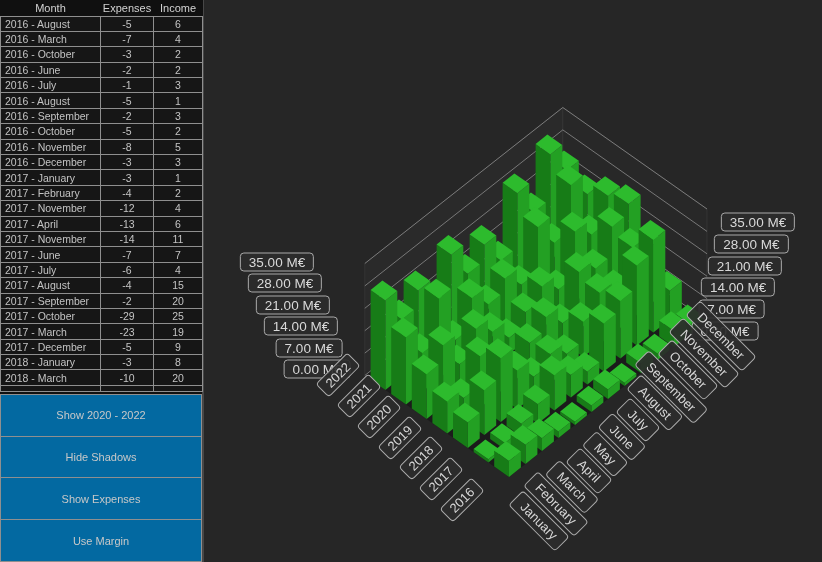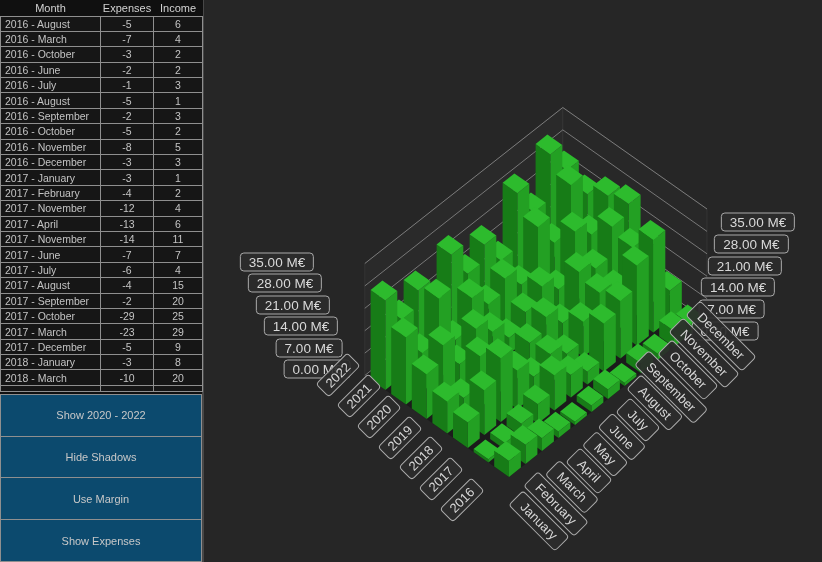--- a/index.html
+++ b/index.html
@@ -25,21 +25,21 @@
     padding:0 4px;white-space:nowrap;overflow:hidden;
   }
   table.data-table td.num{text-align:center;}
   table.data-table tr.selected td{
     background:var(--sel-bg,#ababab);color:var(--sel-text,#222222);
   }
   table.data-table tr.spacer td{height:6px;}
   col.c-month{width:100px;} col.c-exp{width:53px;} col.c-inc{width:49px;}
   .btn-stack{margin-top:2px;display:flex;flex-direction:column;flex:1;}
   .panel-btn{
-    flex:1;width:100%;background:#0c4a6e;color:#c8c8c8;font-size:11px;
+    flex:1;width:100%;background:#0369a1;color:#c8c8c8;font-size:11px;
     font-family:"Liberation Sans",sans-serif;
     border:1px solid var(--border,#8f8f8f);margin-top:-1px;cursor:pointer;
   }
   .panel-btn:first-child{margin-top:0;}
   
   .chart-area{position:relative;flex:1;height:562px;background:var(--bg,#262626);overflow:hidden;}
   .chart-area svg{position:absolute;left:0;top:0;}
   #labels{position:absolute;left:0;top:0;width:100%;height:100%;pointer-events:none;}
   .axis-label{
     position:absolute;transform:translate(-50%,-50%);
@@ -166,21 +166,21 @@
             <td class="num">20</td>
           </tr>
           <tr class="">
             <td>2017 - October</td>
             <td class="num">-29</td>
             <td class="num">25</td>
           </tr>
           <tr class="">
             <td>2017 - March</td>
             <td class="num">-23</td>
-            <td class="num">29</td>
+            <td class="num">19</td>
           </tr>
           <tr class="">
             <td>2017 - December</td>
             <td class="num">-5</td>
             <td class="num">9</td>
           </tr>
           <tr class="">
             <td>2018 - January</td>
             <td class="num">-3</td>
             <td class="num">8</td>
@@ -193,22 +193,22 @@
           <tr class="spacer">
             <td></td>
             <td></td>
             <td></td>
           </tr>
         </tbody>
     </table>
     <div class="btn-stack">
       <button class="panel-btn">Show 2020 - 2022</button>
       <button class="panel-btn">Hide Shadows</button>
+      <button class="panel-btn">Show Expenses</button>
       <button class="panel-btn">Use Margin</button>
-      <button class="panel-btn">Show Expenses</button>
     </div>
   </aside>
 
   <main class="chart-area">
     <svg id="chart-svg" width="618" height="562" viewBox="0 0 618 562">
         <polygon points="148.8,375.5 346.8,219.5 346.8,107.5 148.8,263.5" fill="#2a2a2a" stroke="#383838" stroke-width="0.8"></polygon>
         <polygon points="346.8,219.5 491.0,321.0 491.0,209.0 346.8,107.5" fill="#282828" stroke="#383838" stroke-width="0.8"></polygon>
         <polygon points="293.0,477.0 491.0,321.0 346.8,219.5 148.8,375.5" fill="#1b1b1b"></polygon>
         <polyline points="148.8,375.5 346.8,219.5 491.0,321.0" fill="none" stroke="#9a9a9a" stroke-width="0.7"></polyline>
         <polyline points="148.8,353.1 346.8,197.1 491.0,298.6" fill="none" stroke="#9a9a9a" stroke-width="0.7"></polyline>

